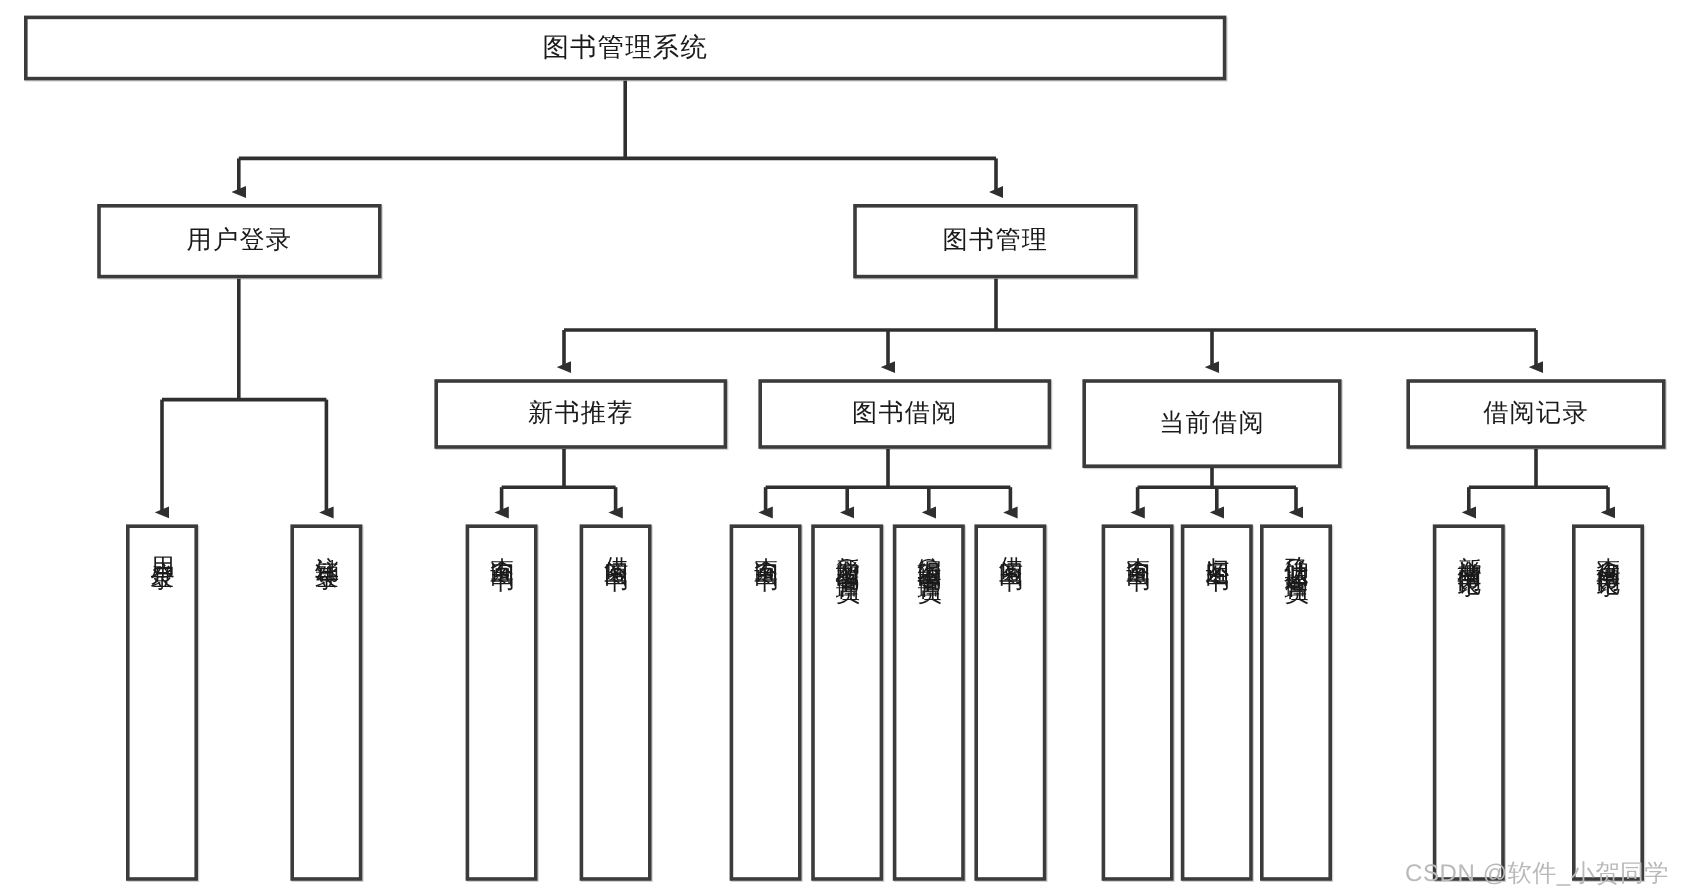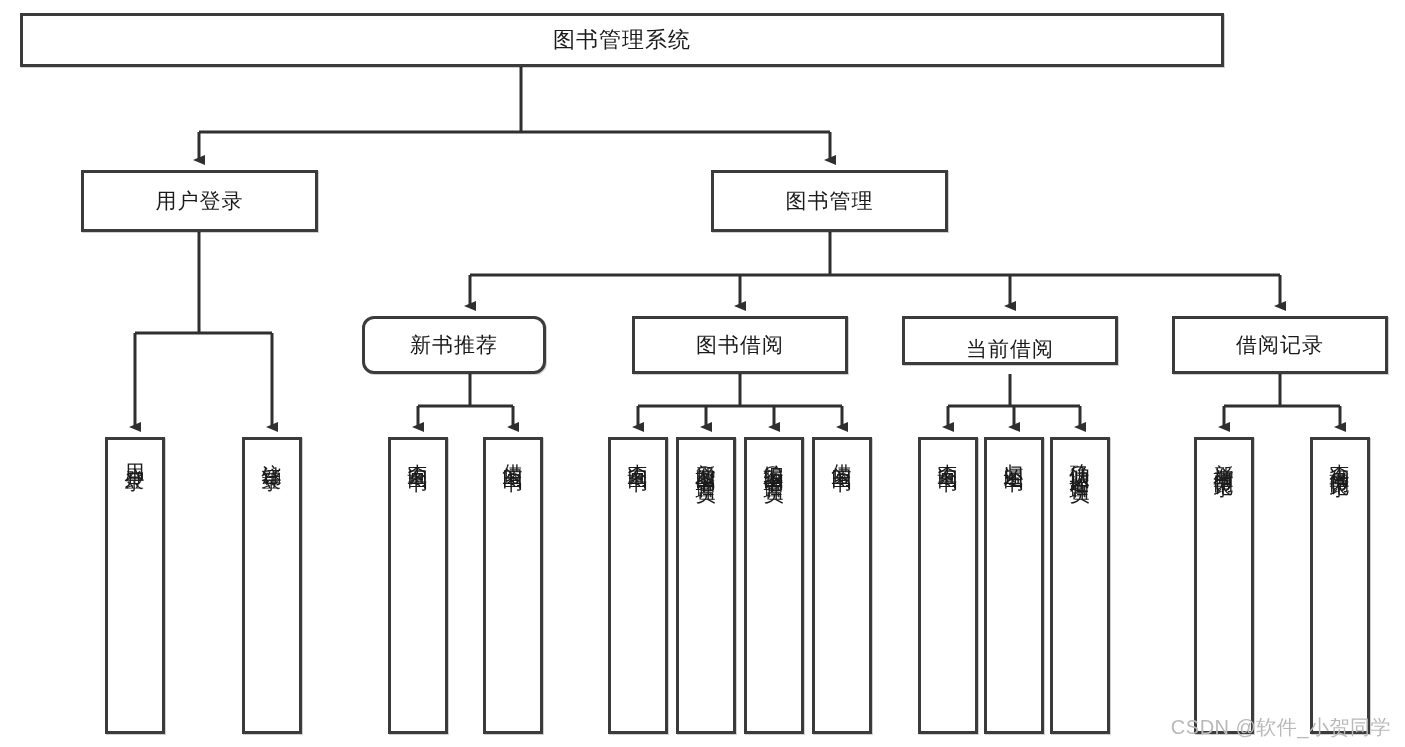--- a/index.html
+++ b/index.html
@@ -116,38 +116,38 @@
       <path d="M1014,406 L1014,427" marker-end="url(#arrow)"></path>
       <path d="M1080,406 L1080,427" marker-end="url(#arrow)"></path>
 
       <path d="M1280,374 L1280,406"></path>
       <path d="M1224,406 L1340,406"></path>
       <path d="M1224,406 L1224,427" marker-end="url(#arrow)"></path>
       <path d="M1340,406 L1340,427" marker-end="url(#arrow)"></path>
     </g>
   </svg>
 
-  <div class="node level1" style="left:20px; top:13px; width:1204px; height:54px;">
+  <div class="node level1" style="left:20px; top:13px; width:1002px; height:54px;">
     <span class="label">图书管理系统</span>
   </div>
 
   <div class="node level2" style="left:81px; top:170px; width:237px; height:62px;">
     <span class="label">用户登录</span>
   </div>
   <div class="node level2" style="left:711px; top:170px; width:237px; height:62px;align-items:center;">
     <span class="label">图书管理</span>
   </div>
 
-  <div class="node level3" style="left:362px; top:316px; width:184px; height:58px;border-radius:12px;">
+  <div class="node level3" style="left:362px; top:316px; width:244px; height:58px;">
     <span class="label">新书推荐</span>
   </div>
-  <div class="node level3" style="left:632px; top:316px; width:216px; height:58px;">
+  <div class="node level3" style="left:632px; top:316px; width:244px; height:58px;">
     <span class="label">图书借阅</span>
   </div>
-  <div class="node level3" style="left:902px; top:316px; width:216px; height:49px;align-items:flex-end;">
+  <div class="node level3" style="left:902px; top:316px; width:216px; height:74px;">
     <span class="label">当前借阅</span>
   </div>
   <div class="node level3" style="left:1172px; top:316px; width:216px; height:58px;">
     <span class="label">借阅记录</span>
   </div>
 
   <div class="node leaf" style="left:105px; top:437px; width:60px; height:297px;">
     <span class="label">用户登录</span>
   </div>
   <div class="node leaf" style="left:242px; top:437px; width:60px; height:297px;">

